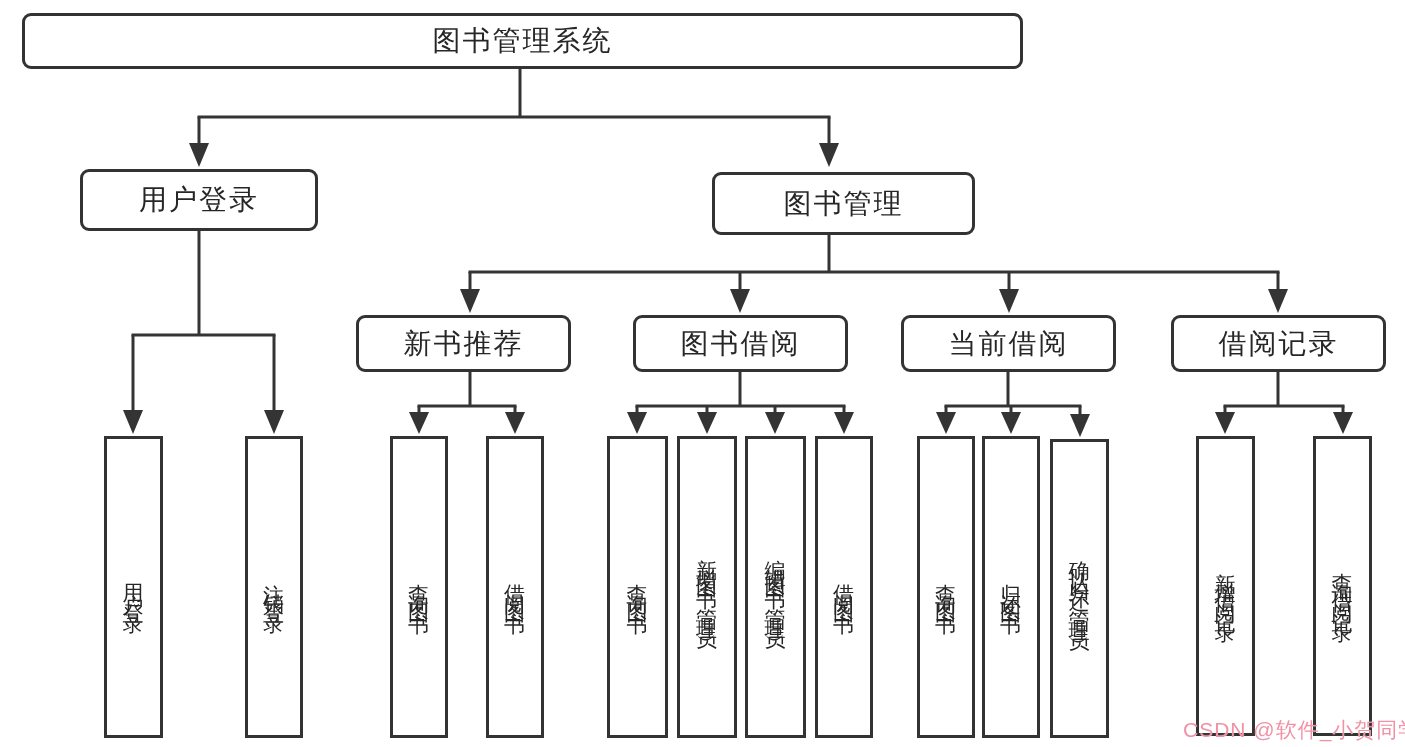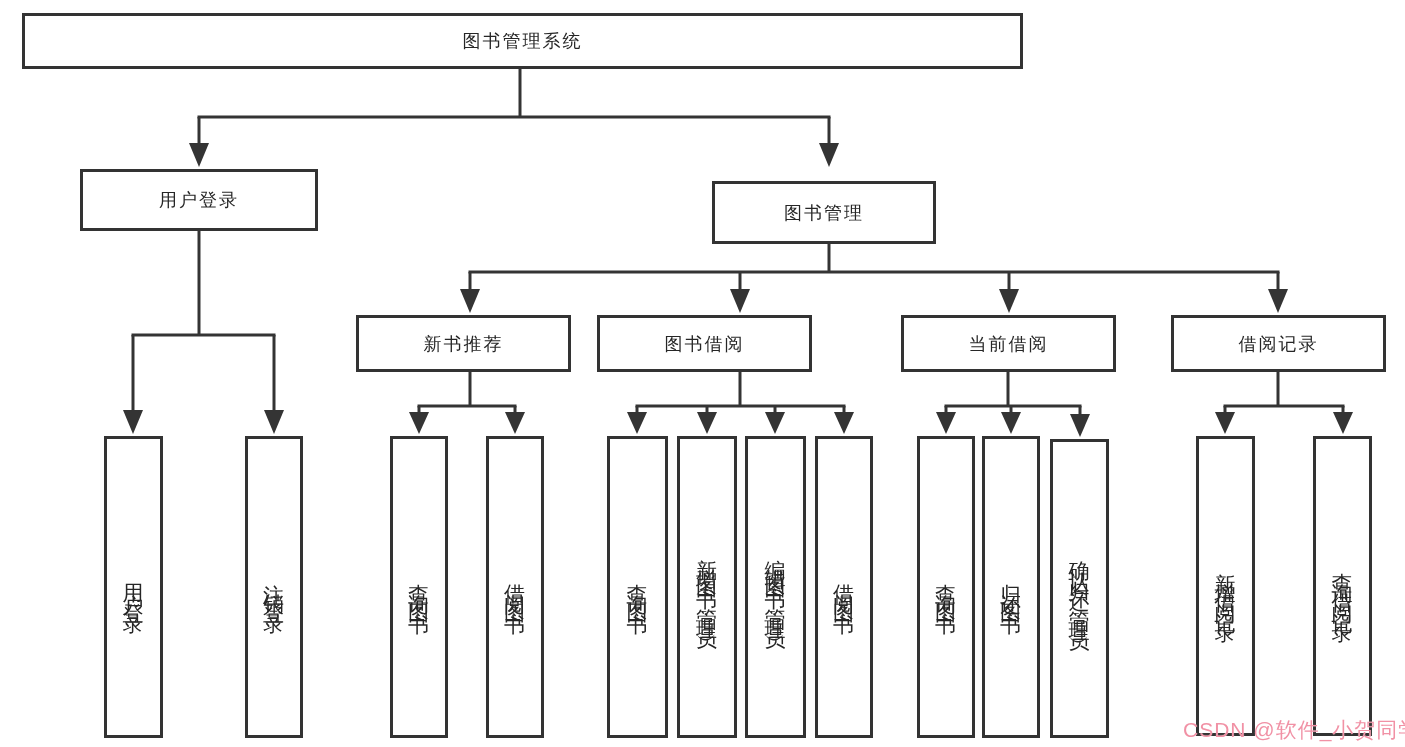--- a/index.html
+++ b/index.html
@@ -15,21 +15,21 @@
   .node {
     position: absolute;
     box-sizing: border-box;
     border: 3px solid #333333;
     background: #ffffff;
     color: #262626;
     display: flex;
     align-items: center;
     justify-content: center;
   }
-  .hnode { font-size: 18px; letter-spacing: 2px; white-space: nowrap; }
+  .hnode { font-size: 28px; letter-spacing: 2px; white-space: nowrap; border-radius: 9px; }
   .vnode .vtext {
     writing-mode: vertical-rl;
     text-orientation: mixed;
     font-size: 21px;
     line-height: 1;
     letter-spacing: 10px;
     white-space: nowrap;
   }
   .watermark {
     position: absolute;
@@ -110,24 +110,24 @@
       <polygon points="1001,412 1021,412 1011,434"></polygon>
       <polygon points="1070,414 1090,414 1080,437"></polygon>
       <polygon points="1215,412 1235,412 1225,434"></polygon>
       <polygon points="1333,412 1353,412 1343,434"></polygon>
     </g>
   </svg>
 
   <div class="node hnode" style="left:22px; top:13px; width:1001px; height:56px;">图书管理系统</div>
 
   <div class="node hnode" style="left:80px; top:169px; width:238px; height:62px;">用户登录</div>
-  <div class="node hnode" style="left:712px; top:181px; width:224px; height:63px;">图书管理</div>
+  <div class="node hnode" style="left:712px; top:172px; width:263px; height:63px;">图书管理</div>
 
   <div class="node hnode" style="left:356px; top:315px; width:215px; height:57px;">新书推荐</div>
-  <div class="node hnode" style="left:597px; top:315px; width:215px; height:57px;">图书借阅</div>
+  <div class="node hnode" style="left:633px; top:315px; width:215px; height:57px;">图书借阅</div>
   <div class="node hnode" style="left:901px; top:315px; width:215px; height:57px;">当前借阅</div>
   <div class="node hnode" style="left:1171px; top:315px; width:215px; height:57px;">借阅记录</div>
 
   <div class="node vnode" style="left:104px; top:436px; width:59px; height:302px;">
     <span class="vtext">用户登录</span>
   </div>
   <div class="node vnode" style="left:245px; top:436px; width:58px; height:302px;">
     <span class="vtext">注销登录</span>
   </div>
 

